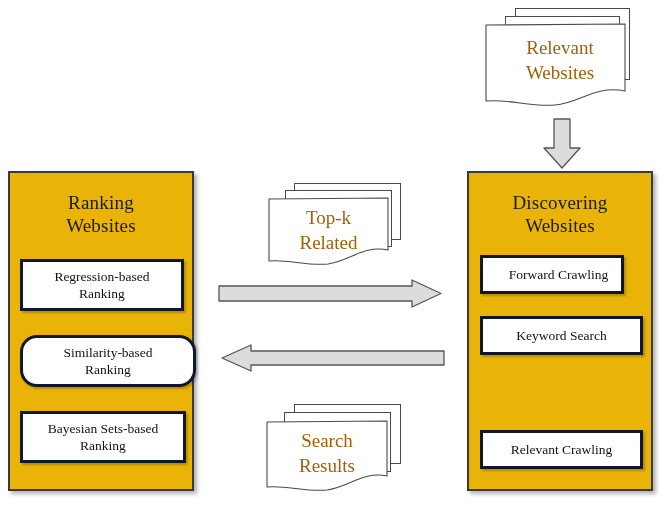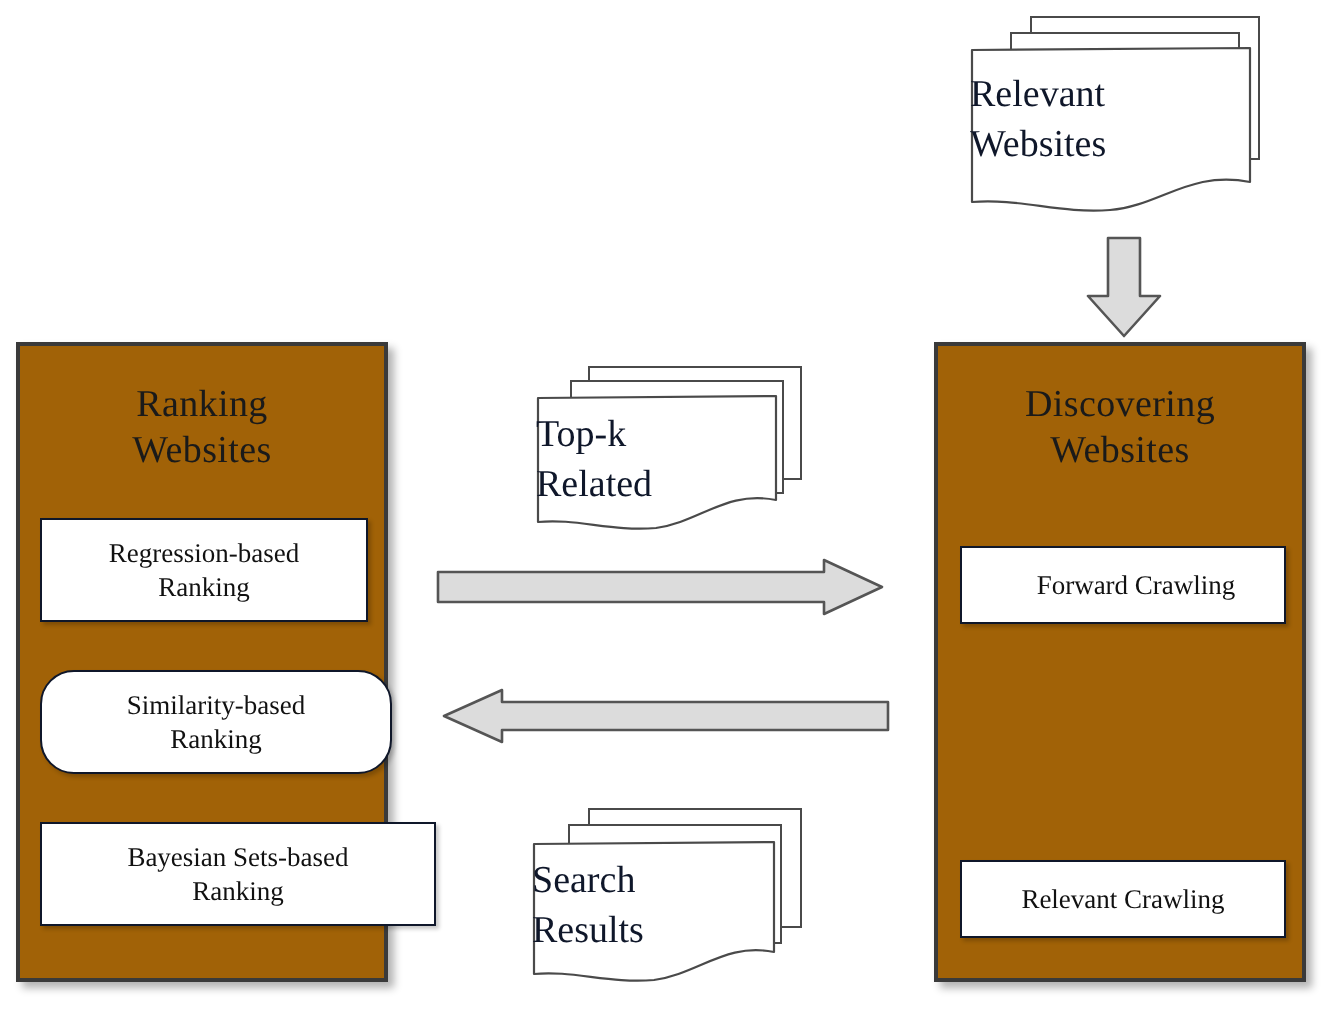--- a/index.html
+++ b/index.html
@@ -12,37 +12,37 @@
     height: 505px;
     position: relative;
     overflow: hidden;
     font-family: "Liberation Serif", "DejaVu Serif", serif;
     color: #000000;
   }
 
   
   .panel {
     position: absolute;
-    background: #a16207;
+    background: #eab308;
     border: 2px solid #3a3a3a;
     box-sizing: border-box;
     box-shadow: 3px 3px 4px rgba(0,0,0,0.30);
   }
   .panel-title {
     text-align: center;
     font-size: 19px;
     line-height: 23px;
     color: #1a1a1a;
     letter-spacing: 0.2px;
     white-space: pre-line;
   }
   .sub-box {
     position: absolute;
     background: #ffffff;
-    border: 1px solid #0f172a;
+    border: 3px solid #0f172a;
     box-sizing: border-box;
     display: flex;
     align-items: center;
     justify-content: center;
     text-align: center;
     font-size: 13.5px;
     line-height: 17px;
     color: #111111;
     box-shadow: 1.5px 1.5px 2px rgba(0,0,0,0.22);
     white-space: pre-line;
@@ -67,23 +67,24 @@
     position: absolute;
     left: 0;
     top: 0;
   }
   .docstack .front svg { display: block; }
   .docstack .doc-label {
     position: absolute;
     left: 0;
     top: 0;
     width: 100%;
+    text-align: center;
     font-size: 19px;
     line-height: 25px;
-    color: #0f172a;
+    color: #a16207;
     white-space: pre-line;
     pointer-events: none;
   }
 
   
   .arrow { position: absolute; }
   .arrow svg { display: block; }
 </style>
 </head>
 <body>
@@ -111,21 +112,21 @@
 <div class="panel" id="panel-ranking">
   <div class="panel-title">Ranking
 Websites</div>
 
   <div class="sub-box" style="left:10px; top:86px; width:164px; height:52px;">Regression-based
 Ranking</div>
 
   <div class="sub-box" style="left:10px; top:162px; width:176px; height:52px;border-radius:17px;">Similarity-based
 Ranking</div>
 
-  <div class="sub-box" style="left:10px; top:238px; width:198px; height:52px;">Bayesian Sets-based
+  <div class="sub-box" style="left:10px; top:238px; width:166px; height:52px;">Bayesian Sets-based
 Ranking</div>
 </div>
 
 <div class="docstack" id="doc-topk" style="left:268px; top:183px; width:142px; height:82px;">
   <div class="layer" style="left:26px; top:0px; width:107px; height:57px;"></div>
   <div class="layer" style="left:17px; top:7px; width:107px; height:57px;"></div>
   <div class="front" style="left:0px; top:14px;">
     <svg width="122" height="70" viewBox="0 0 122 70">
       <path d="M1 2 L120 1 L120 53 C95 48 82 64 60 67 C38 69 20 62 1 64 Z" fill="#ffffff" stroke="#4a4a4a" stroke-width="1.1" stroke-linejoin="round"></path>
     </svg>
@@ -155,18 +156,19 @@
     </svg>
   </div>
   <div class="doc-label" style="top:24px; width:122px;">Search
 Results</div>
 </div>
 
 <div class="panel" id="panel-discovering">
   <div class="panel-title">Discovering
 Websites</div>
 
-  <div class="sub-box" style="left:11px; top:100px; width:163px; height:39px;padding-left:13px;">Forward Crawling</div>
+  <div class="sub-box" style="left:11px; top:82px; width:144px; height:39px;padding-left:13px;">Forward Crawling</div>
 
+  <div class="sub-box" style="left:11px; top:143px; width:163px; height:39px;">Keyword Search</div>
 
 
   <div class="sub-box" style="left:11px; top:257px; width:163px; height:39px;">Relevant Crawling</div>
 </div>
 
 </body></html>

